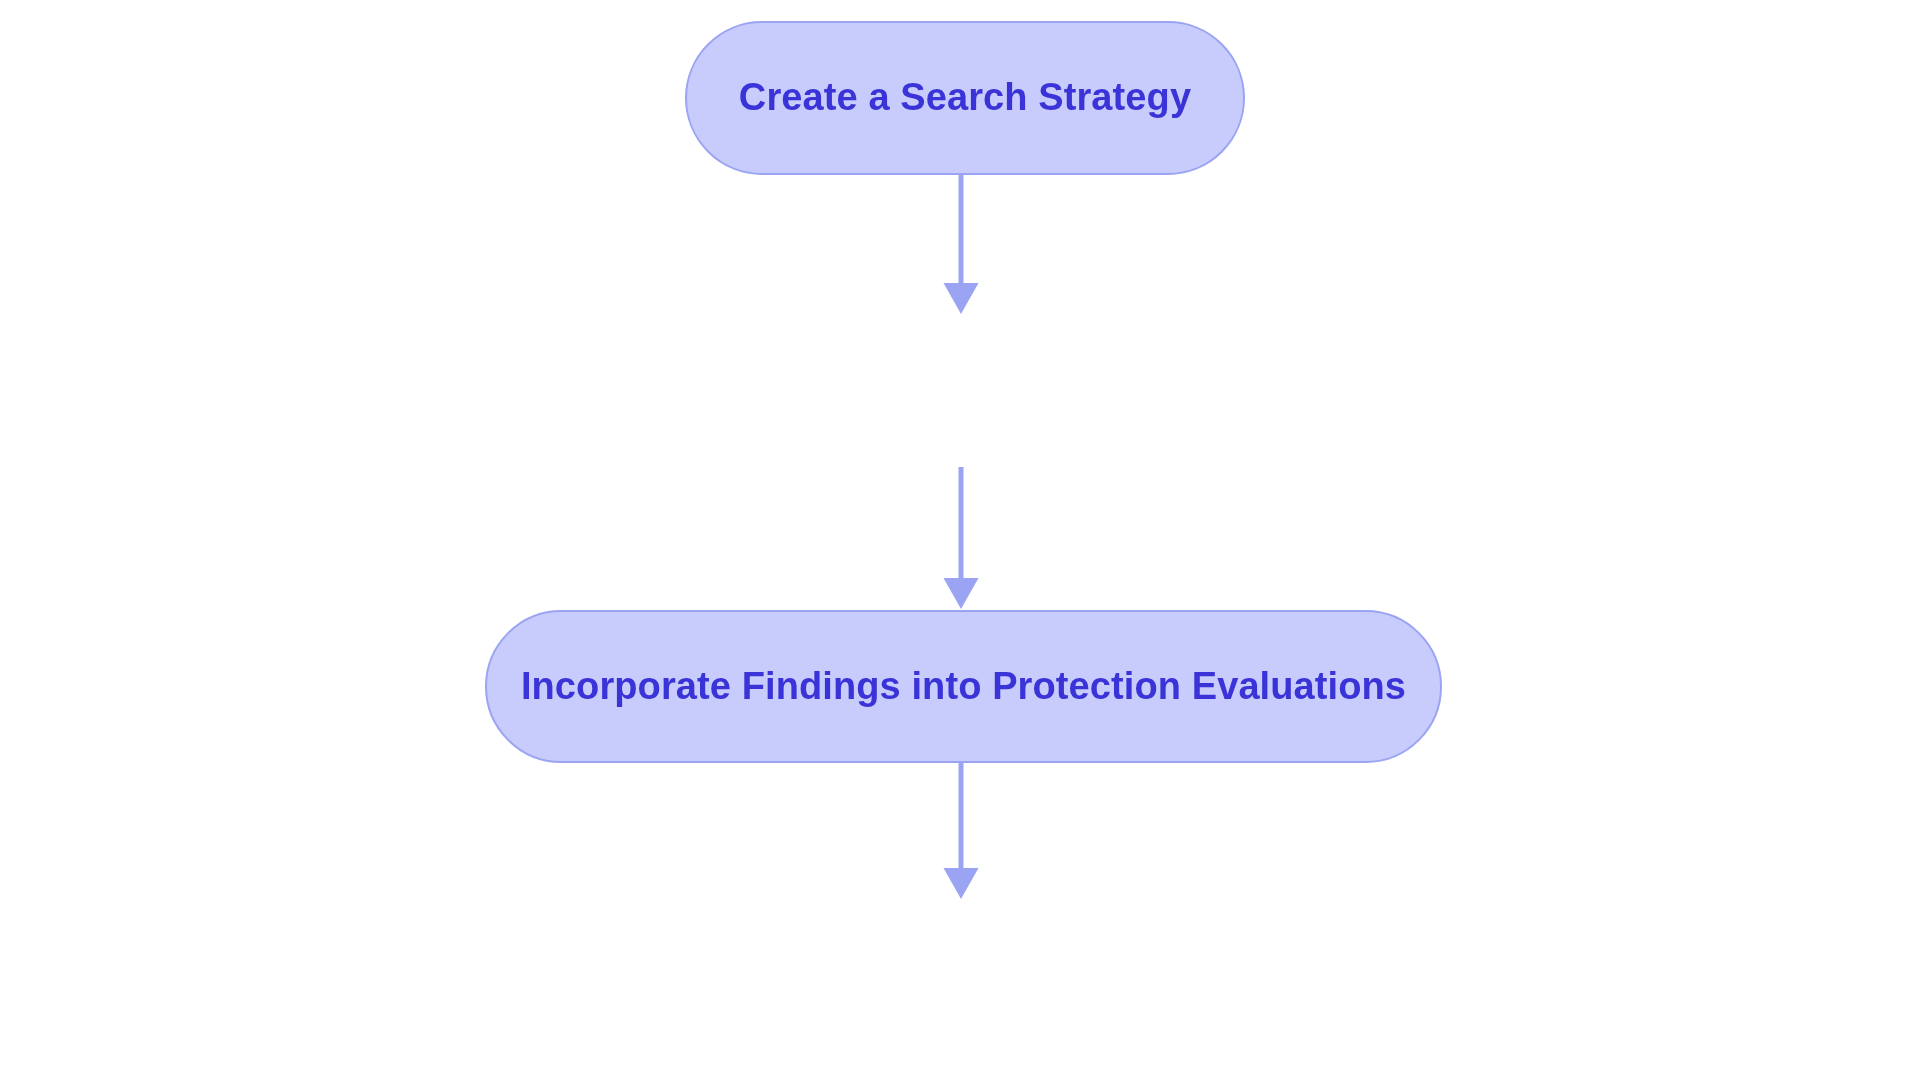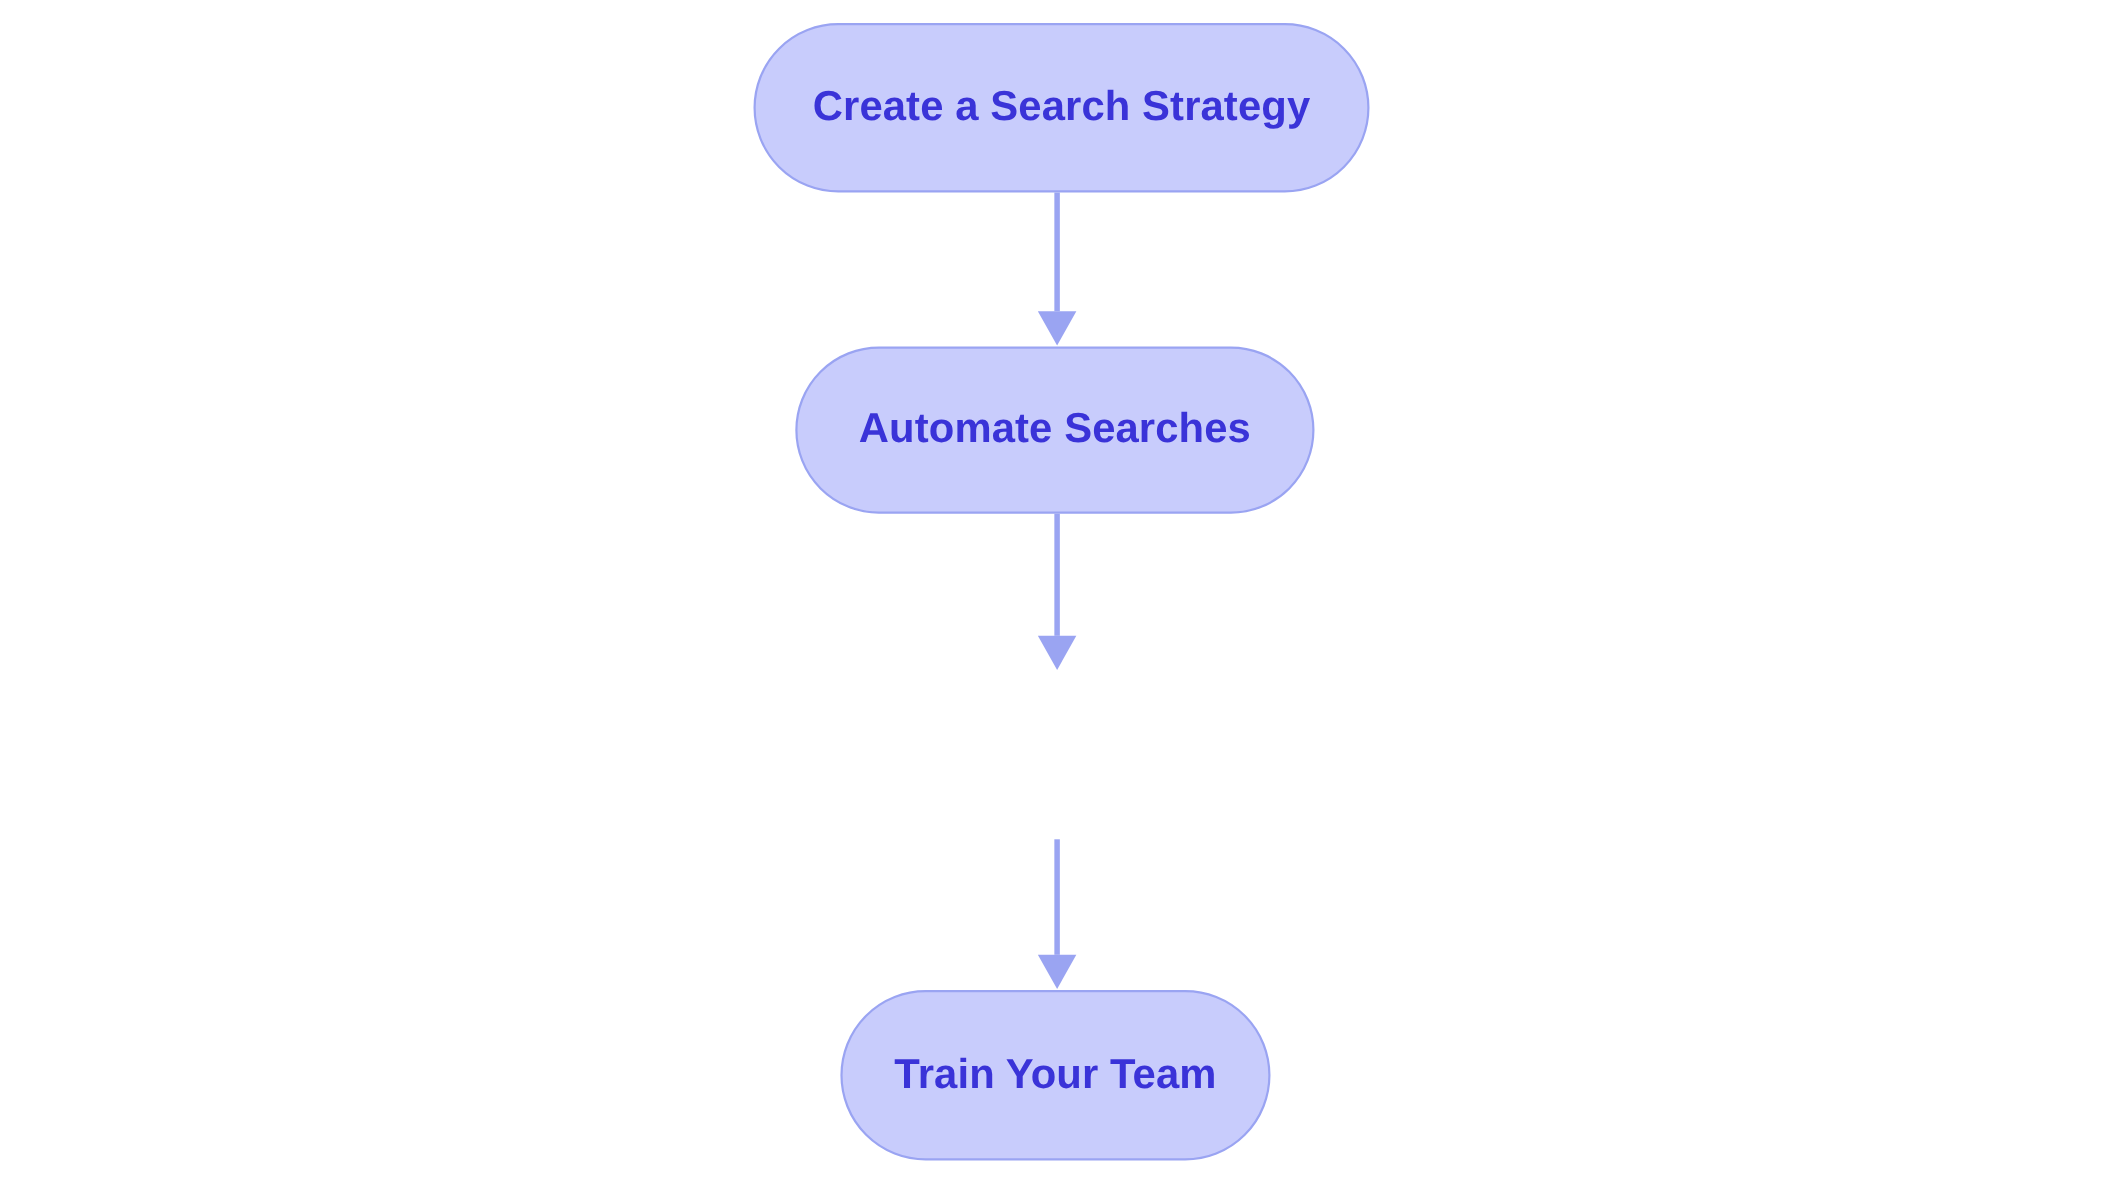--- a/index.html
+++ b/index.html
@@ -75,22 +75,19 @@
       <line x1="961" y1="763" x2="961" y2="868" stroke="#9aa4f2" stroke-width="5"></line>
       <polygon points="943.5,868 978.5,868 961,899" fill="#9aa4f2"></polygon>
     </g>
 
   </svg>
 
   <div class="flow-node" id="node-0">
     <span class="node-label">Create a Search Strategy</span>
   </div>
 
-  <div class="flow-node" id="node-1">
-    <span class="node-label">Automate Searches</span>
+
+  <div class="flow-node" id="node-2">
+    <span class="node-label">Incorporate Findings into Protection Evaluations</span>
   </div>
 
-
-  <div class="flow-node" id="node-3">
-    <span class="node-label">Train Your Team</span>
-  </div>
 
 </div>
 
 </body></html>

